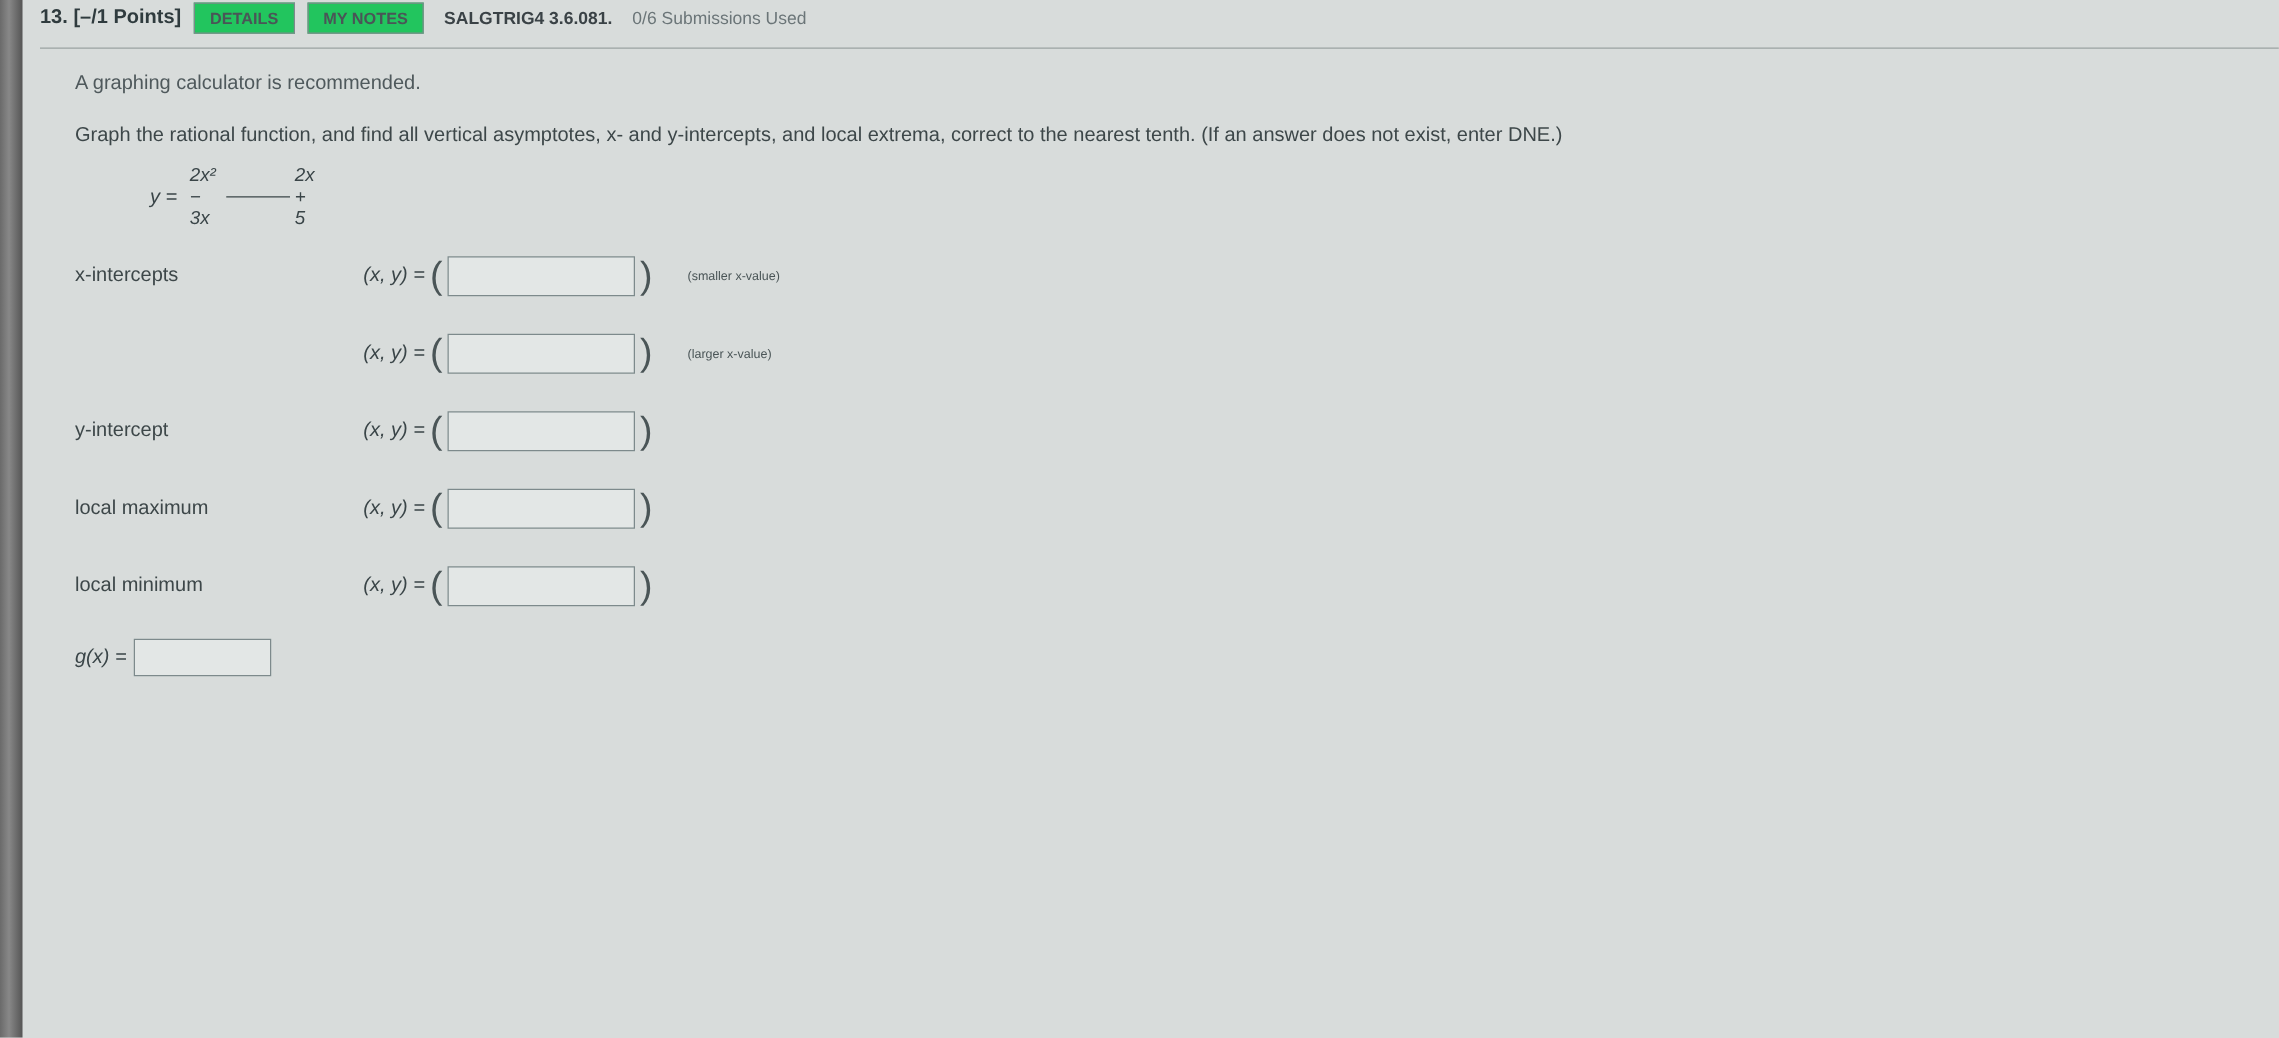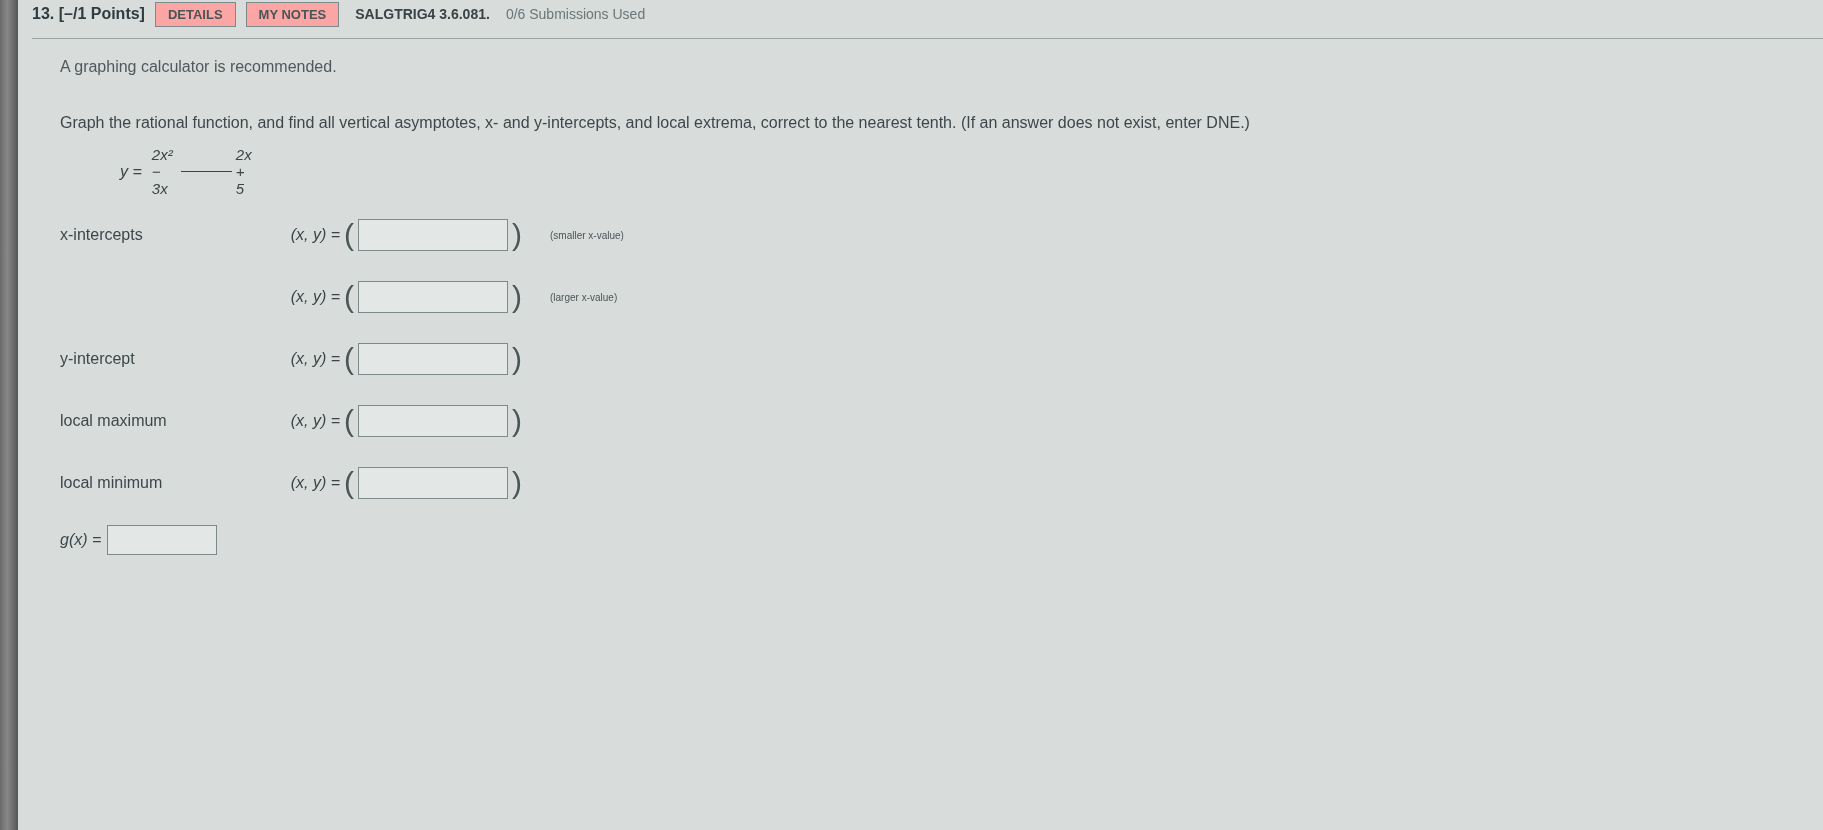--- a/index.html
+++ b/index.html
@@ -25,21 +25,21 @@
   gap: 10px;
   height: 28px;
 }
 .qnum {
   font-size: 16px;
   font-weight: bold;
   color: #2f3b3e;
 }
 .header-btn {
   border: 1px solid #7d8a8c;
-  background: #fca5a5;
+  background: #22c55e;
   color: #4a5557;
   font-size: 13px;
   font-weight: bold;
   padding: 4px 12px;
   cursor: pointer;
   font-family: inherit;
 }
 .breadcrumb {
   font-size: 14px;
   font-weight: bold;
@@ -56,21 +56,21 @@
   left: 32px; right: 0;
   top: 38px;
   border-top: 1px solid #9aa2a2;
 }
 .content {
   position: absolute;
   left: 60px; top: 58px; right: 20px;
   font-size: 16px;
   color: #3a4548;
 }
-.note { margin-bottom: 38px; color: #4f595c; }
+.note { margin-bottom: 24px; color: #4f595c; }
 .instr { margin-bottom: 14px; font-size: 16px; color: #3d4749; }
 .equation-wrap {
   margin-left: 60px;
   margin-bottom: 18px;
 }
 .eqrow { display: inline-flex; align-items: center; font-style: italic; }
 .frac { display: inline-flex; flex-direction: row; align-items: center; margin-left: 6px; }
 .frac .num, .frac .den { padding: 0 4px; font-size: 15px; }
 .frac .bar { border-top: 1px solid #3a4548; width: 100%; }
 .answer-row {

